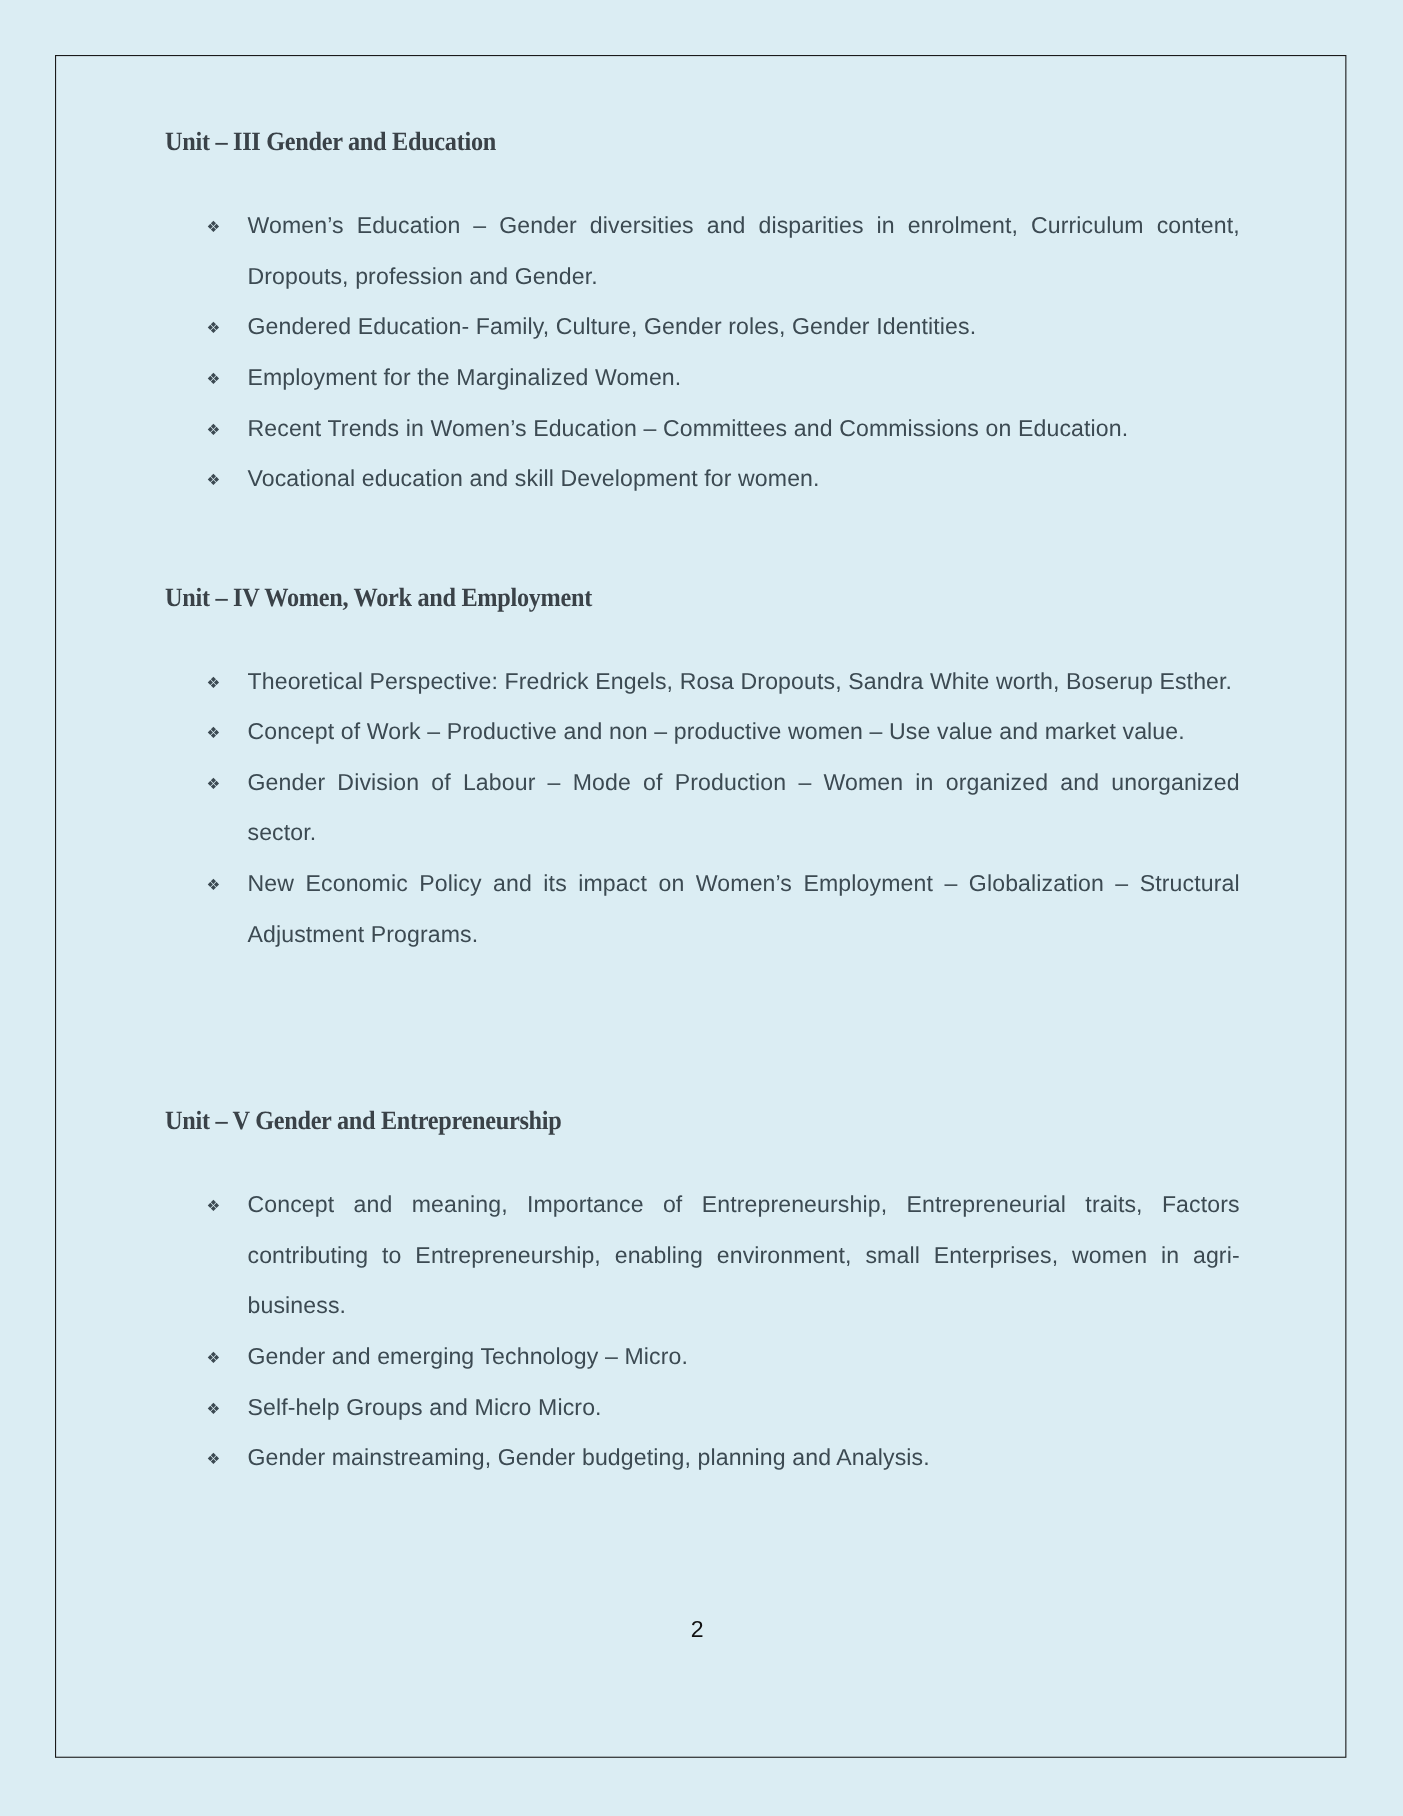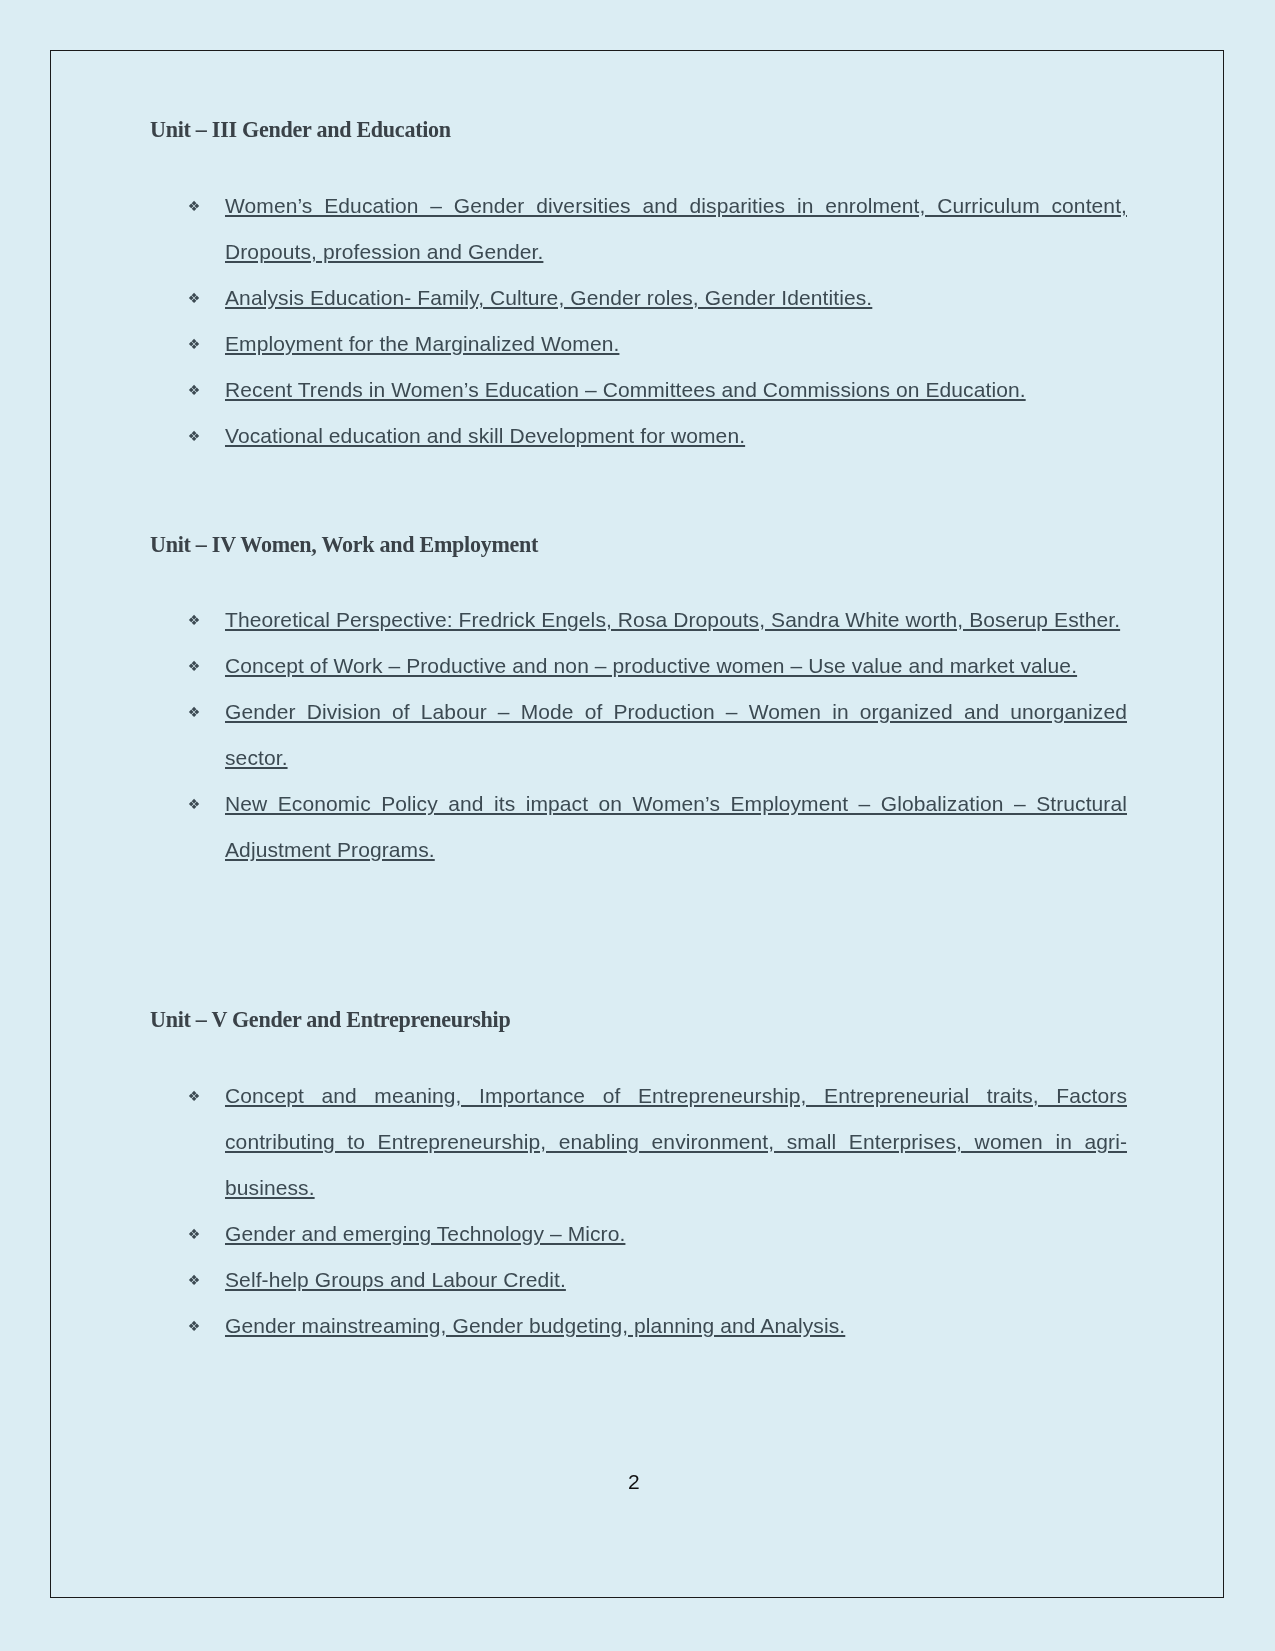--- a/index.html
+++ b/index.html
@@ -46,42 +46,42 @@
     letter-spacing: 0.1px;
   }
   .item .bullet {
     position: absolute;
     left: -10px; top: 0;
     width: 14px;
     font-size: 14px;
     color: #3c4a52;
     text-align: center;
   }
-  .item .text { display: block; text-decoration: underline; }
+  .item .text { display: block; }
   .page-number {
     position: absolute;
     left: 628px; top: 1470px;
     font-size: 21px;
     color: #111;
   }
 </style>
 </head>
 <body>
 
 <div class="page-border"></div>
 
 <div class="heading" style="top:116px;">Unit – III  Gender and Education</div>
 <ul class="list" style="top:183px;">
   <li class="item">
       <span class="bullet">❖</span>
       <span class="text">Women’s Education – Gender diversities and disparities in enrolment, Curriculum content, Dropouts, profession and Gender.</span>
     </li>
   <li class="item">
       <span class="bullet">❖</span>
-      <span class="text">Analysis Education- Family, Culture, Gender roles, Gender Identities.</span>
+      <span class="text">Gendered Education- Family, Culture, Gender roles, Gender Identities.</span>
     </li>
   <li class="item">
       <span class="bullet">❖</span>
       <span class="text">Employment for the Marginalized Women.</span>
     </li>
   <li class="item">
       <span class="bullet">❖</span>
       <span class="text">Recent Trends in Women’s Education – Committees and Commissions on Education.</span>
     </li>
   <li class="item">
@@ -115,21 +115,21 @@
   <li class="item">
       <span class="bullet">❖</span>
       <span class="text">Concept and meaning, Importance of Entrepreneurship, Entrepreneurial traits, Factors contributing to Entrepreneurship, enabling environment, small Enterprises, women in agri-business.</span>
     </li>
   <li class="item">
       <span class="bullet">❖</span>
       <span class="text">Gender and emerging Technology – Micro.</span>
     </li>
   <li class="item">
       <span class="bullet">❖</span>
-      <span class="text">Self-help Groups and Labour Credit.</span>
+      <span class="text">Self-help Groups and Micro Micro.</span>
     </li>
   <li class="item">
       <span class="bullet">❖</span>
       <span class="text">Gender mainstreaming, Gender budgeting, planning and Analysis.</span>
     </li>
 </ul>
 
 <div class="page-number">2</div>
 
 </body></html>

